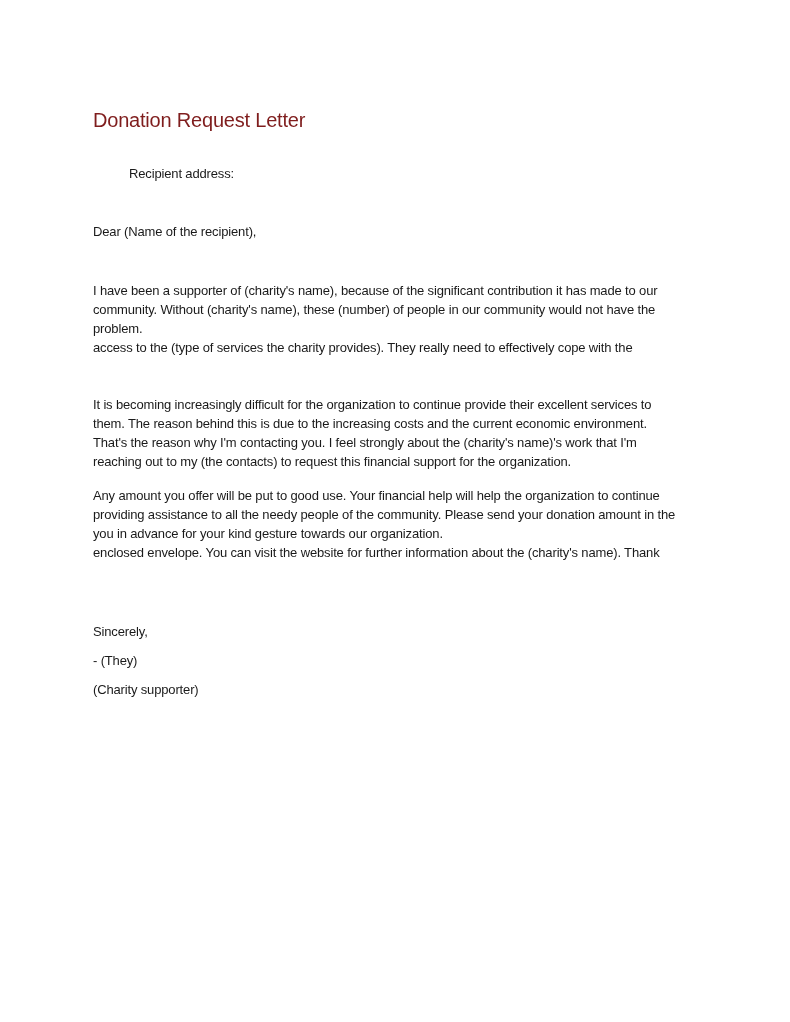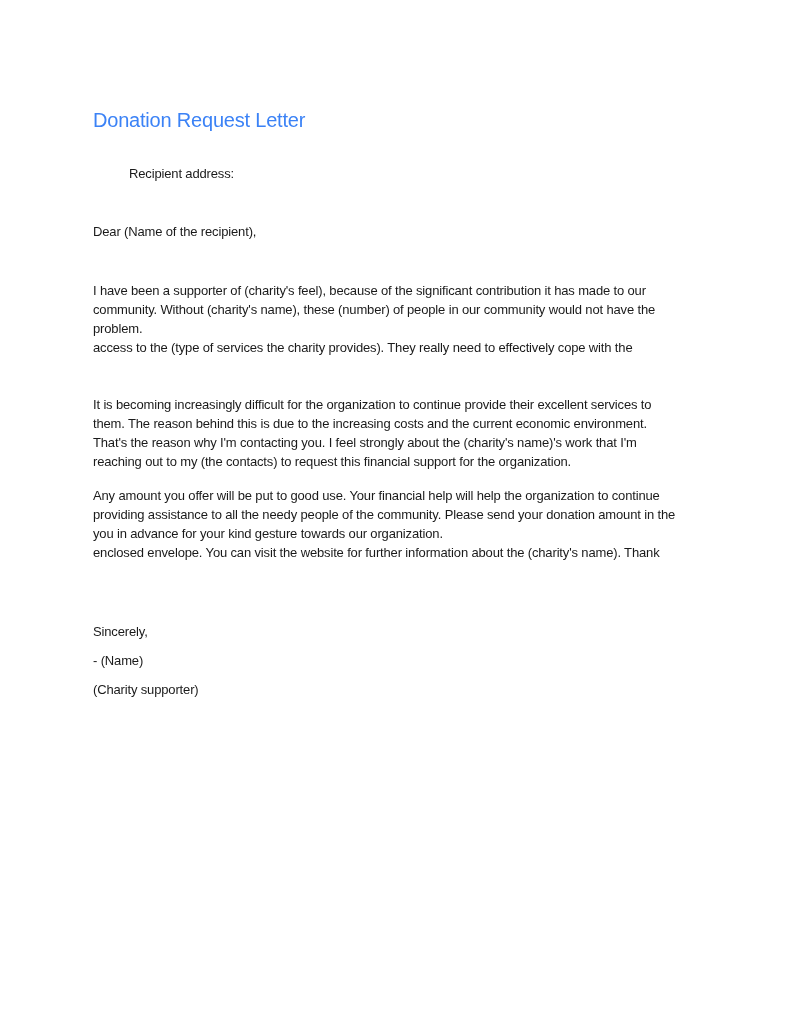--- a/index.html
+++ b/index.html
@@ -19,21 +19,21 @@
       position: absolute;
       left: 93px;
       top: 0;
       width: 610px;
     }
     .title {
       position: absolute;
       top: 109px;
       left: 0;
       font-size: 20px;
-      color: #3b82f6;
+      color: #7f1d1d;
       white-space: nowrap;
       letter-spacing: -0.2px;
     }
     .line {
       position: absolute;
       left: 0;
       font-size: 13px;
       white-space: nowrap;
       letter-spacing: -0.15px;
     }
@@ -51,36 +51,36 @@
 <body>
 
 <div class="page">
   <div class="title">Donation Request Letter</div>
 
   <div class="line" style="top:166px;margin-left:36px;">Recipient address:</div>
 
   <div class="line" style="top:224px;">Dear (Name of the recipient),</div>
 
   <div class="para" style="top:281px;">
-    <span>I have been a supporter of (charity's feel), because of the significant contribution it has made to our</span>
+    <span>I have been a supporter of (charity's name), because of the significant contribution it has made to our</span>
     <span>community. Without (charity's name), these (number) of people in our community would not have the</span>
     <span>problem.</span>
     <span>access to the (type of services the charity provides). They really need to effectively cope with the</span>
   </div>
 
   <div class="para" style="top:395px;">
     <span>It is becoming increasingly difficult for the organization to continue provide their excellent services to</span>
     <span>them. The reason behind this is due to the increasing costs and the current economic environment.</span>
     <span>That's the reason why I'm contacting you. I feel strongly about the (charity's name)'s work that I'm</span>
     <span>reaching out to my (the contacts) to request this financial support for the organization.</span>
   </div>
 
   <div class="para" style="top:486px;">
     <span>Any amount you offer will be put to good use. Your financial help will help the organization to continue</span>
     <span>providing assistance to all the needy people of the community. Please send your donation amount in the</span>
     <span>you in advance for your kind gesture towards our organization.</span>
     <span>enclosed envelope. You can visit the website for further information about the (charity's name). Thank</span>
   </div>
 
   <div class="line" style="top:624px;">Sincerely,</div>
-  <div class="line" style="top:653px;">- (Name)</div>
+  <div class="line" style="top:653px;">- (They)</div>
   <div class="line" style="top:682px;">(Charity supporter)</div>
 </div>
 
 </body></html>

